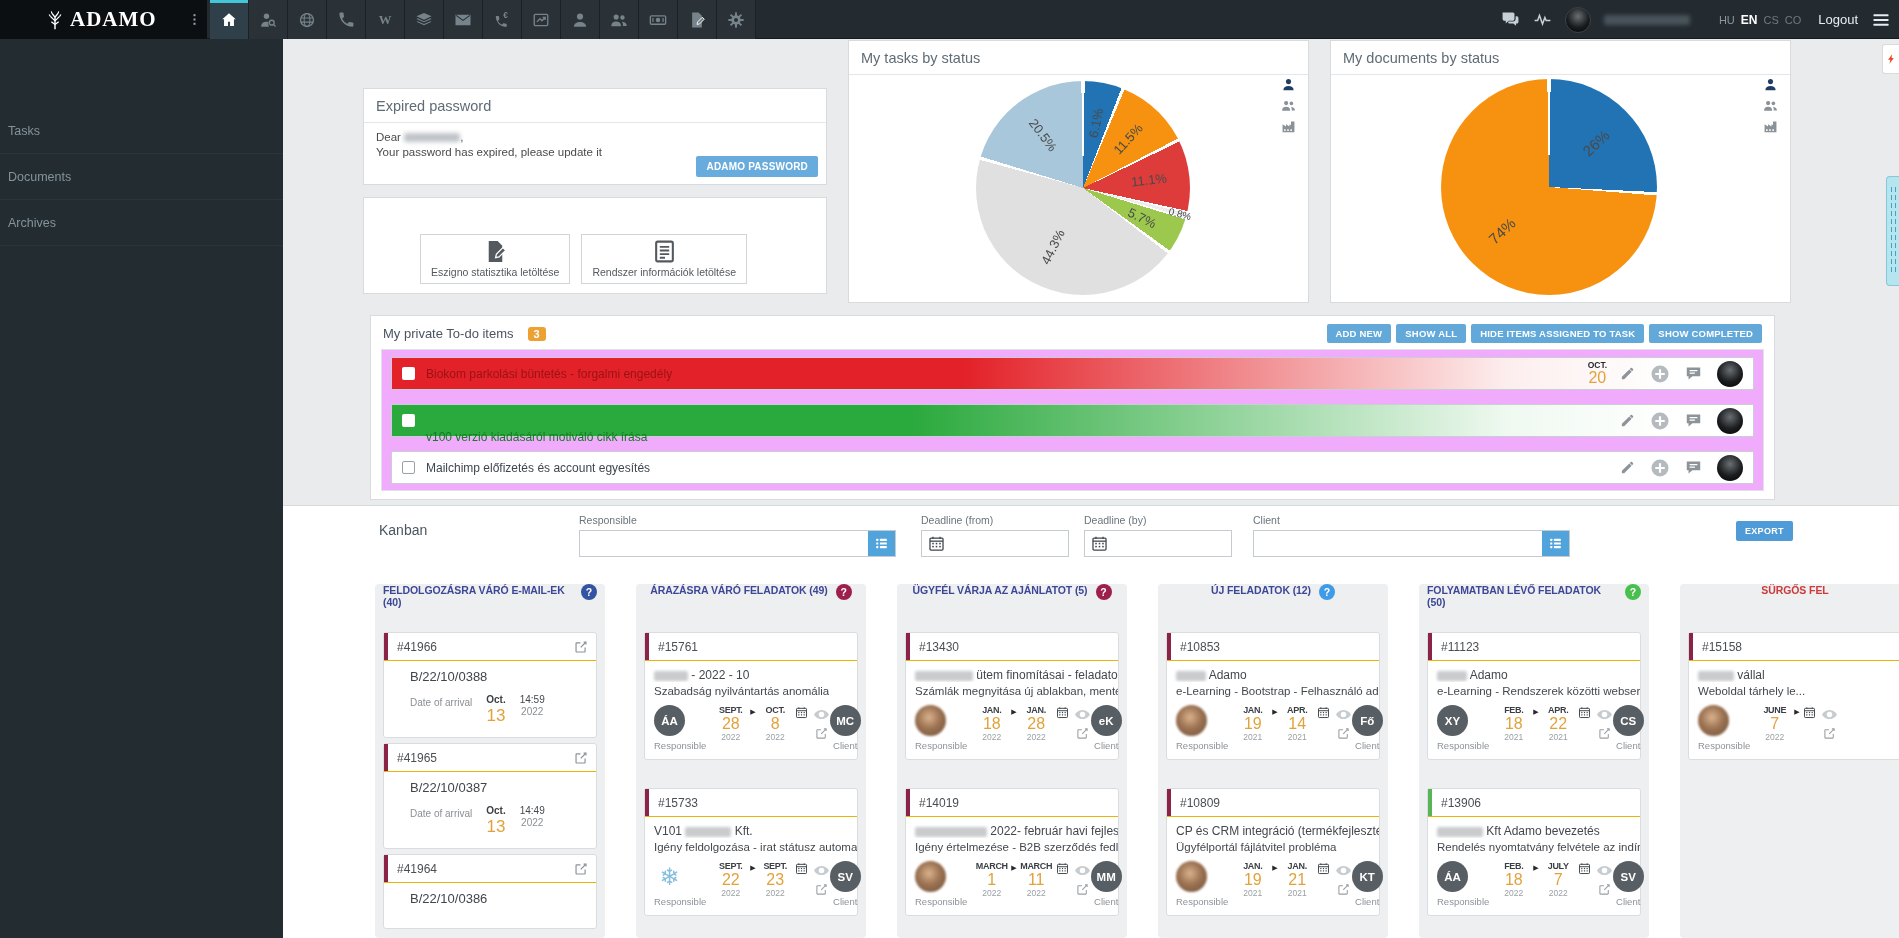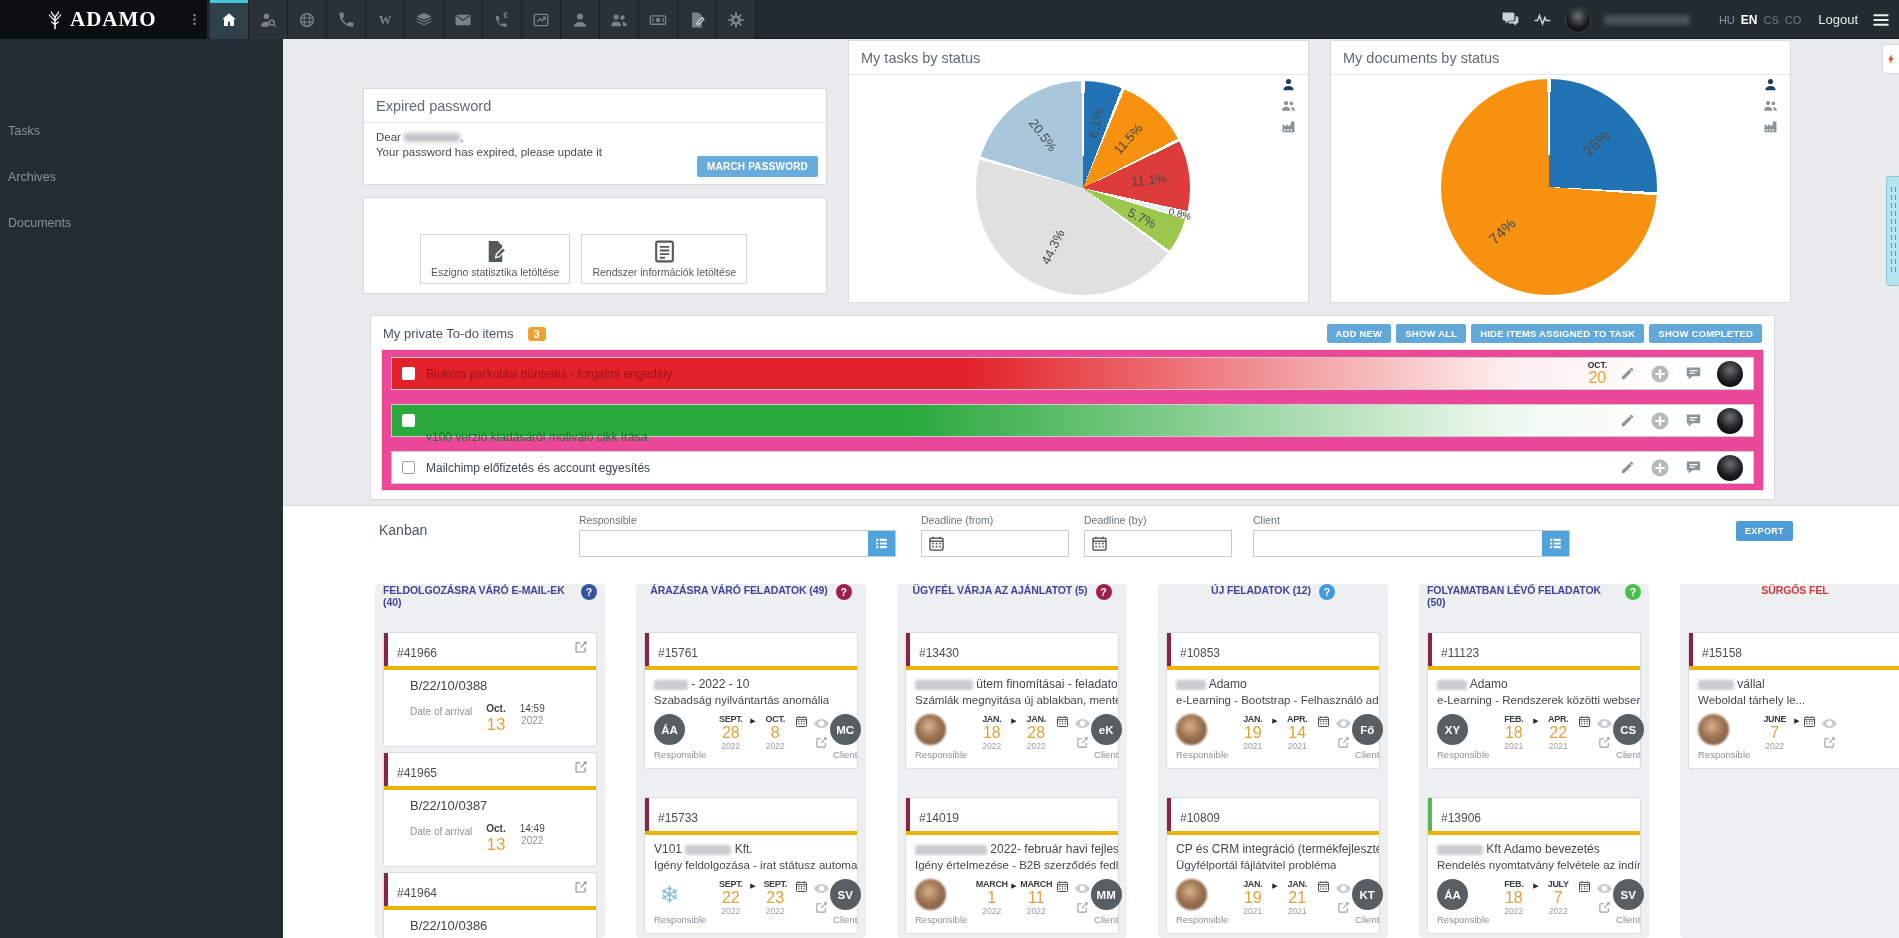--- a/index.html
+++ b/index.html
@@ -60,21 +60,21 @@
   #pie-docs  { left:110px; top:38px; width:216px; height:216px; }
   .pie-label { position:absolute; color:#4a4a4a; white-space:nowrap; }
 
   
   .todo-panel { left:370px; top:315px; width:1405px; height:185px; }
   .todo-head { display:flex; align-items:center; padding:8px 12px 0; gap:14px; }
   .todo-title { font-size:13px; color:#4a5560; }
   .todo-badge { background:#eda133; color:#fff; font-size:11px; font-weight:bold; border-radius:3px; padding:1px 6px; }
   .todo-btns { margin-left:auto; display:flex; gap:5px; }
   .todo-btn { background:#62a9da; color:#fff; font-size:9.5px; font-weight:bold; padding:4px 9px; border-radius:2px; letter-spacing:.2px; cursor:pointer; }
-  .todo-body { position:absolute; left:10px; right:10px; top:33px; bottom:8px; background:#ec4899; border:1px solid #e0e3e6; padding:7px 9px; }
+  .todo-body { position:absolute; left:10px; right:10px; top:33px; bottom:8px; background:#f0abfc; border:1px solid #e0e3e6; padding:7px 9px; }
   .t-row { position:relative; height:33px; border:1px solid #c9ced2; display:flex; align-items:center; padding:0 10px; margin-bottom:14px; background:#fff; }
   .t-row.red   { background:linear-gradient(90deg,#e32128 0%,#e32128 42%,#fdeeee 82%,#fff 94%); }
   .t-row.green { background:linear-gradient(90deg,#2aa93c 0%,#2aa93c 38%,#eff9f0 82%,#fff 94%); }
   .t-row.red .t-text   { color:#9c1116; }
   .t-row.green .t-text { color:#157a26;margin-top:32px; }
   .t-row.white .t-text { color:#3d4750; }
   .t-check { width:13px; height:13px; background:#fff; border-radius:2px; margin-right:11px; flex:none; cursor:pointer; }
   .t-row.white .t-check { border:1px solid #9aa1a7; }
   .t-text { font-size:12px; white-space:nowrap; }
   .t-right { margin-left:auto; display:flex; align-items:center; gap:15px; }
@@ -101,21 +101,21 @@
   .export-btn { position:absolute; left:1453px; top:15px; background:#4f9bd8; color:#fff; border:none; font-size:9px; font-weight:bold; padding:5px 9px; border-radius:2px; letter-spacing:.3px; cursor:pointer; font-family:"Liberation Sans",sans-serif; }
 
   .kanban-cols { position:absolute; left:92px; top:78px; right:0; bottom:0; display:flex; gap:31px; overflow:hidden; align-items:flex-start; }
   .kanban-col { width:230px; flex:none; height:100%; background:#edeff1; border-radius:4px; padding:0 8px 8px; overflow:hidden; }
   .col-head { height:36px; display:flex; align-items:flex-start; justify-content:center; gap:8px; font-size:10.5px; font-weight:bold; letter-spacing:-.1px; }
   .help { width:16px; height:16px; border-radius:50%; color:#fff; font-size:10.5px; font-weight:bold; display:flex; align-items:center; justify-content:center; flex:none; cursor:pointer; }
   .cards { padding-top:12px; }
   .card { background:#fff; border:1px solid #d9dde0; border-radius:3px; position:relative; }
   .card.task  { margin-bottom:28px; }
   .card.email { margin-bottom:5px; }
-  .card-hd { position:relative; padding:13px 10px 6px 13px; border-bottom:4px solid #eab308; font-size:12px; color:#4a4f54; }
+  .card-hd { position:relative; padding:7px 10px 6px 13px; border-bottom:1px solid #eab308; font-size:12px; color:#4a4f54; }
   .accent { position:absolute; left:0; top:0; width:4px; height:100%; }
   .hd-ext { position:absolute; right:8px; top:7px; width:14px; height:14px; color:#8a9197; cursor:pointer; }
   .e-body { padding:8px 26px 12px; }
   .e-ref { font-size:13px; color:#3f464c; margin-bottom:10px; }
   .e-arr { display:flex; align-items:flex-start; gap:14px; }
   .e-lbl { font-size:10px; color:#8a8f94; margin-top:3px; }
   .e-md,.e-ty { display:flex; flex-direction:column; align-items:center; line-height:1.15; }
   .em { font-size:10px; color:#3a3f44; font-weight:bold; }
   .ed { font-size:17px; color:#e2a23b; }
   .et { font-size:10px; color:#44494e; }
@@ -413,33 +413,33 @@
         <svg>
           <use href="#i-menu"></use>
         </svg>
       </span>
   </div>
 </header>
 
 <aside class="sidebar">
   <ul id="sidebar-list">
       <li>Tasks</li>
+      <li>Documents</li>
       <li>Archives</li>
-      <li>Documents</li>
     </ul>
 </aside>
 
 <section class="panel password-panel">
   <h3 class="p-title">Expired password</h3>
   <div class="pw-body">
     <div><span>Dear</span>
       <span class="redact pw-redact"></span><span>,</span></div>
     <div>Your password has expired, please update it</div>
   </div>
-  <button class="btn-blue">MARCH PASSWORD</button>
+  <button class="btn-blue">ADAMO PASSWORD</button>
 </section>
 
 <section class="panel shortcuts-panel">
   <div class="shortcut-row" id="shortcut-row">
       <div class="shortcut-btn">
         <svg>
           <use href="#i-contract"></use>
         </svg>
                  <span class="sc-label">Eszigno statisztika letöltése</span>
       </div>

